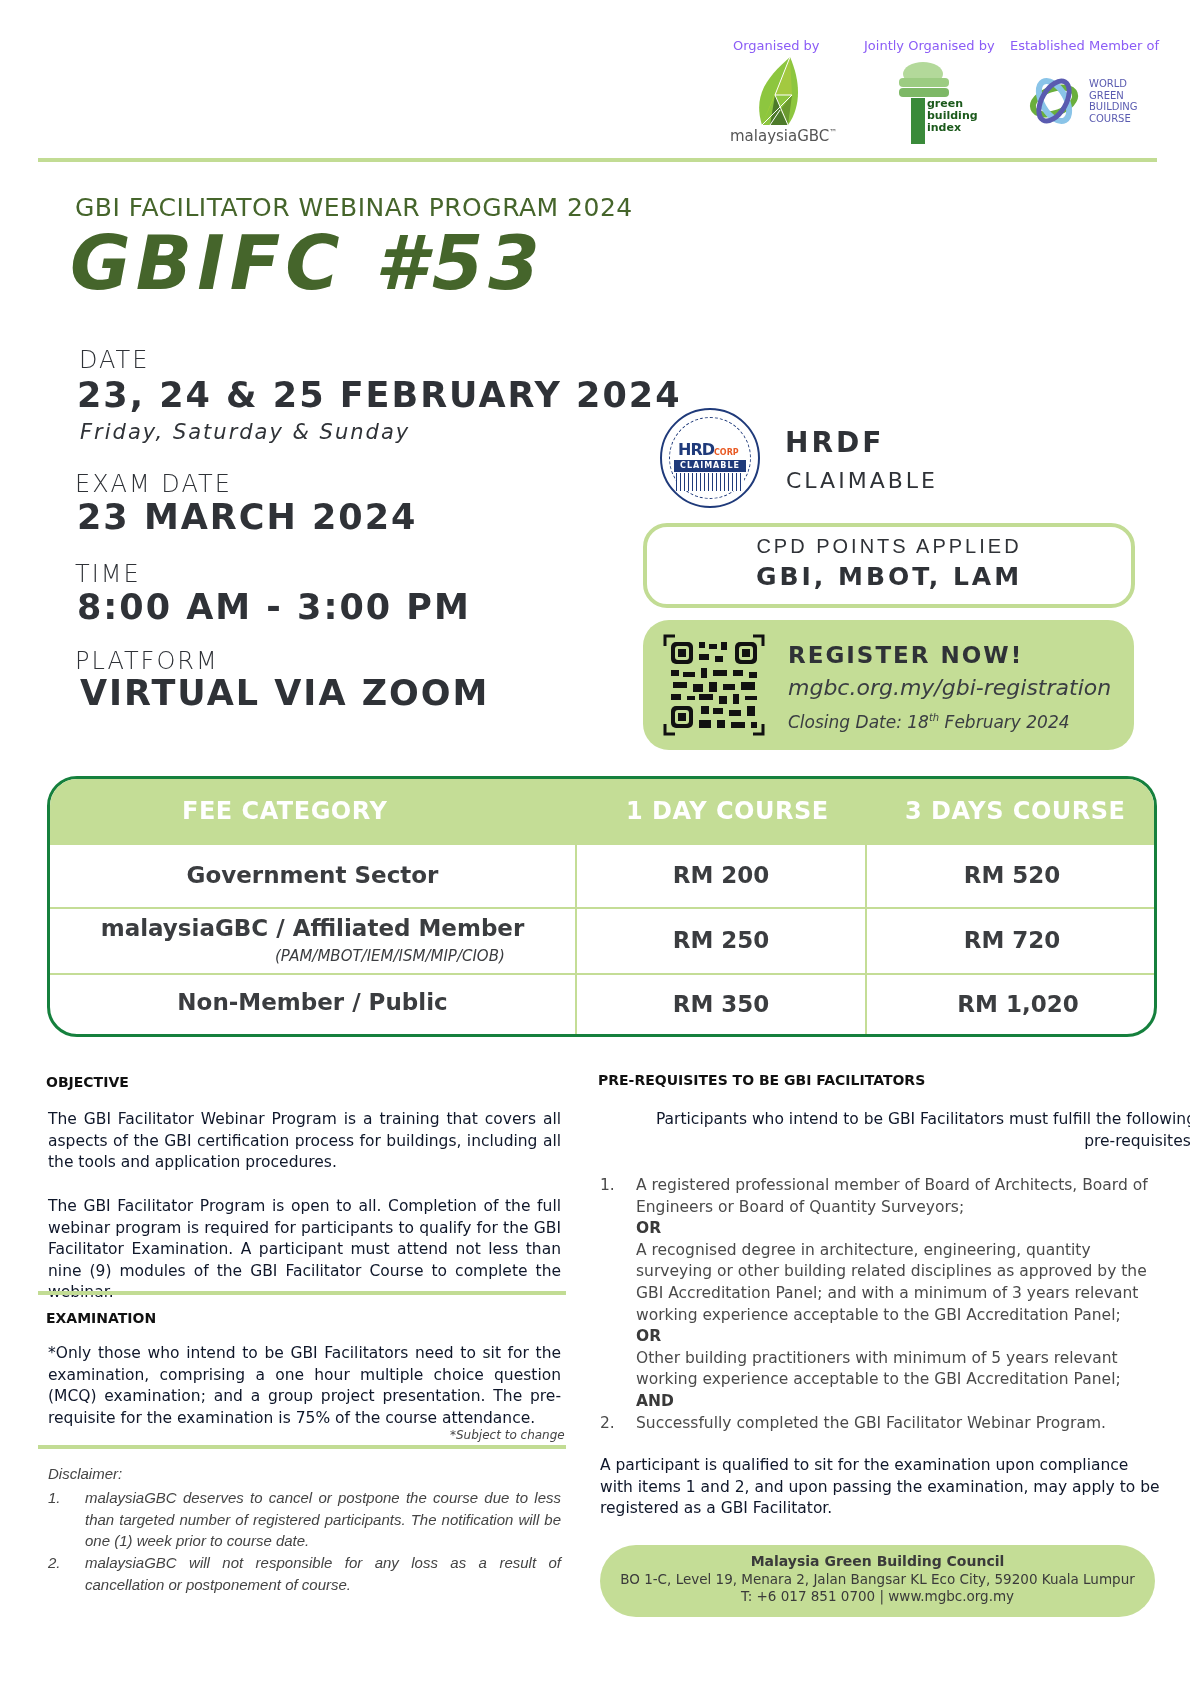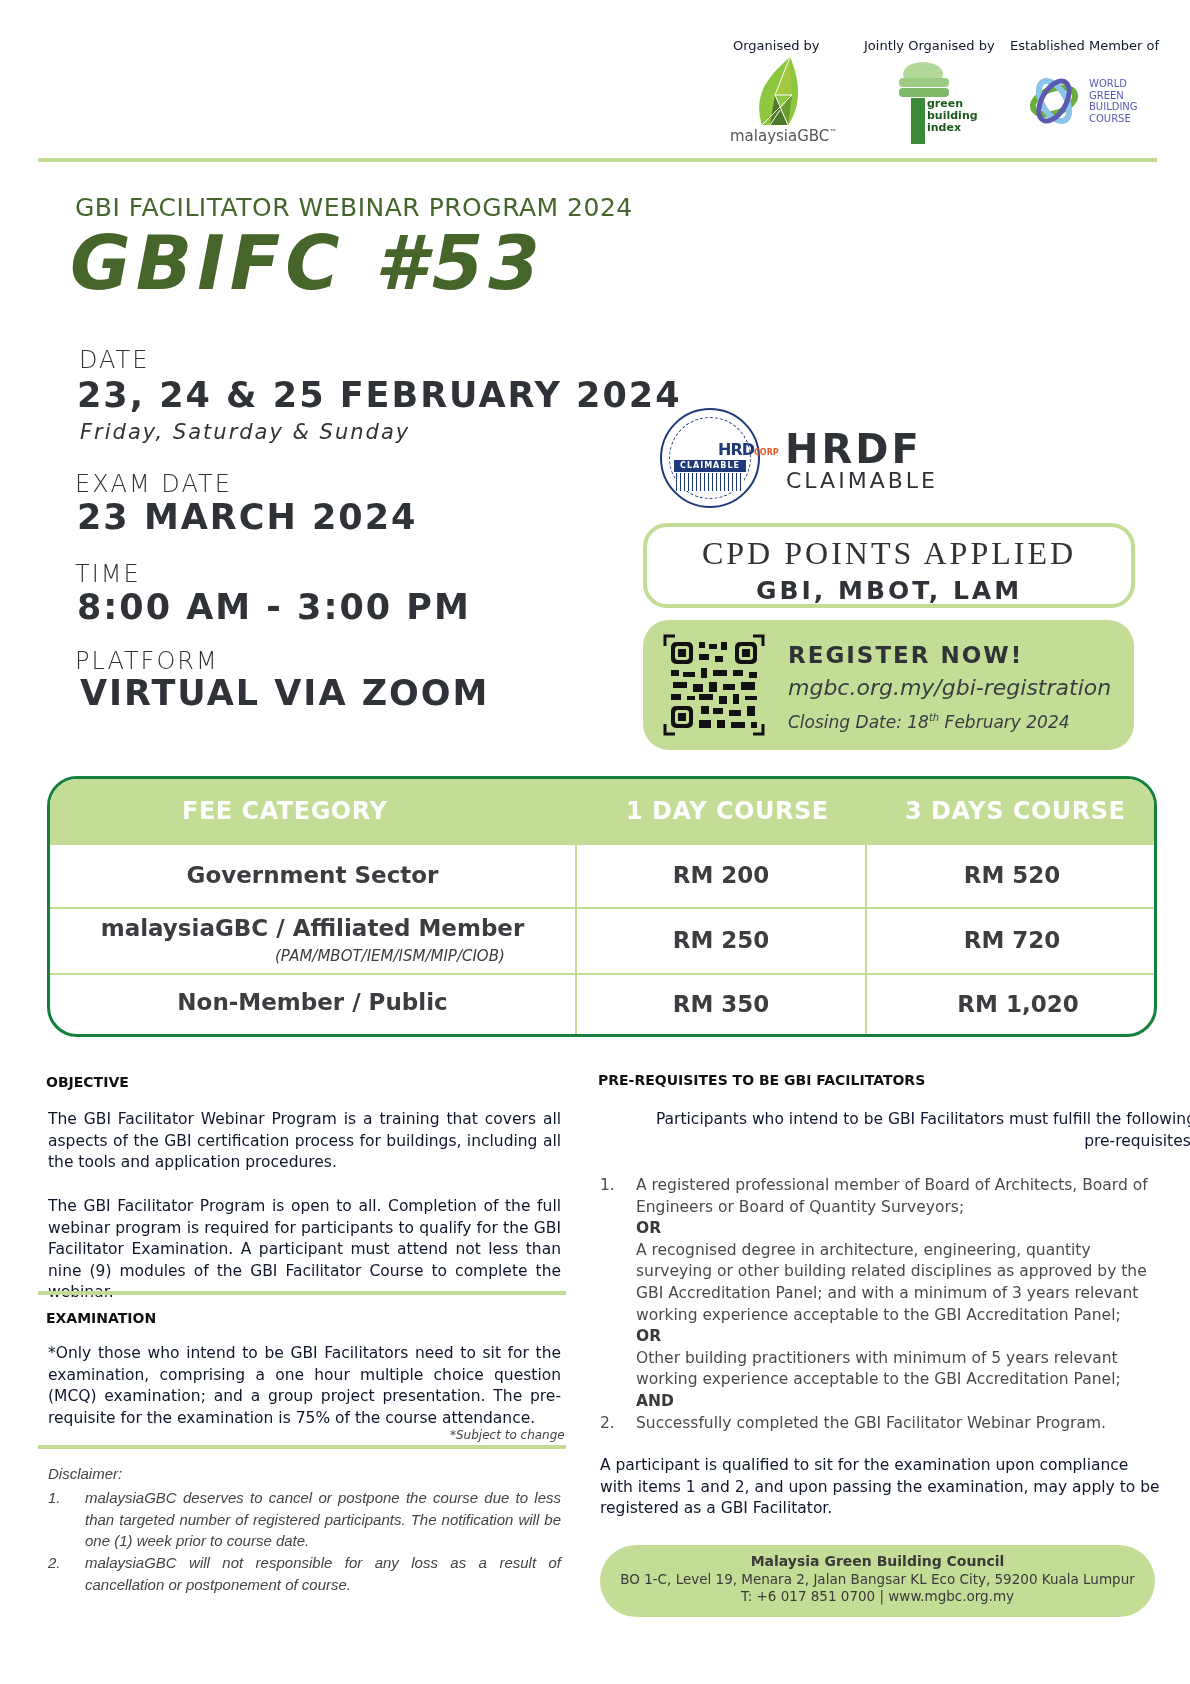--- a/index.html
+++ b/index.html
@@ -1,38 +1,38 @@
 <!DOCTYPE html>
 <html><head>
 <meta charset="utf-8">
 <style>
   * { box-sizing: border-box; margin: 0; padding: 0; }
   html, body { width: 1190px; height: 1684px; background: #ffffff; overflow: hidden; }
   body { position: relative; font-family: "Liberation Sans", sans-serif; color: #2f3237; }
   .abs { position: absolute; }
 
   
-  .logo-label { position: absolute; top: 38px; font-size: 13px; color: #0f172a; font-family: "DejaVu Sans", sans-serif; white-space: nowrap; }
+  .logo-label { position: absolute; top: 38px; font-size: 13px; color: #8b5cf6; font-family: "DejaVu Sans", sans-serif; white-space: nowrap; }
   .top-rule { position: absolute; left: 38px; top: 158px; width: 1119px; height: 4px; background: #c2dc94; }
 
   
   .subtitle { position: absolute; left: 75px; top: 193px; font-size: 25px; color: #45652b; letter-spacing: 0.5px; font-family: "DejaVu Sans", sans-serif; }
   .big-title { position: absolute; left: 70px; top: 226px; font-size: 74px; font-weight: 900; font-style: italic; color: #45652b; letter-spacing: 5px; font-family: "DejaVu Sans", sans-serif; line-height: 1; }
 
   .lbl { position: absolute; font-size: 24px; color: #2f3237; letter-spacing: 2px; font-family: "DejaVu Sans", sans-serif; font-weight: 300; }
   .val { position: absolute; font-size: 35px; font-weight: 900; color: #2f3237; letter-spacing: 2px; font-family: "DejaVu Sans", sans-serif; line-height: 1; }
   .days { position: absolute; left: 80px; top: 420px; font-size: 21px; font-style: italic; letter-spacing: 2px; color: #2f3237; font-family: "DejaVu Sans", sans-serif; }
 
   
   .hrd-badge { position: absolute; left: 660px; top: 408px; width: 100px; height: 100px; border-radius: 50%; border: 2px solid #1f3a7a; background: #fff; }
-  .hrdf-title { position: absolute; left: 785px; top: 426px; font-size: 40px; font-weight: 900; color: #2f3237; letter-spacing: 3px; font-family: "DejaVu Sans", sans-serif; }
+  .hrdf-title { position: absolute; left: 785px; top: 426px; font-size: 28px; font-weight: 900; color: #2f3237; letter-spacing: 3px; font-family: "DejaVu Sans", sans-serif; }
   .hrdf-sub { position: absolute; left: 786px; top: 468px; font-size: 22px; color: #2f3237; letter-spacing: 3px; font-family: "DejaVu Sans", sans-serif; }
 
   .cpd-box { position: absolute; left: 643px; top: 523px; width: 492px; height: 85px; border: 4px solid #c2dc94; border-radius: 24px; text-align: center; }
-  .cpd-l1 { font-size: 32px; letter-spacing: 3px; margin-top: 8px; color: #2f3237; font-family: Liberation Serif, serif; }
+  .cpd-l1 { font-size: 20px; letter-spacing: 3px; margin-top: 8px; color: #2f3237; font-family: Liberation Sans, sans-serif; }
   .cpd-l2 { font-size: 25px; font-weight: 700; letter-spacing: 3px; margin-top: 4px; color: #2f3237; font-family: "DejaVu Sans", sans-serif; }
 
   .reg-box { position: absolute; left: 643px; top: 620px; width: 491px; height: 130px; background: #c4dd96; border-radius: 26px; }
   .qr { position: absolute; left: 20px; top: 14px; width: 102px; height: 102px; }
   .reg-title { position: absolute; left: 145px; top: 22px; font-size: 23px; font-weight: 900; letter-spacing: 2px; color: #2f3237; font-family: "DejaVu Sans", sans-serif; }
   .reg-url { position: absolute; left: 145px; top: 55px; font-size: 22px; font-style: italic; color: #3a3d42; font-family: "DejaVu Sans", sans-serif; font-weight: 300; }
   .reg-close { position: absolute; left: 145px; top: 92px; font-size: 17px; font-style: italic; color: #3a3d42; font-family: "DejaVu Sans", sans-serif; }
   .reg-close sup { font-size: 10px; }
 
   
@@ -129,21 +129,21 @@
 <div class="val" style="left:77px; top:500px;">23 MARCH 2024</div>
 
 <div class="lbl" style="left:75px; top:560px;">TIME</div>
 <div class="val" style="left:77px; top:590px;">8:00 AM - 3:00 PM</div>
 
 <div class="lbl" style="left:75px; top:647px;">PLATFORM</div>
 <div class="val" style="left:80px; top:676px;">VIRTUAL VIA ZOOM</div>
 
 <div class="hrd-badge">
   <div class="abs" style="left:7px; top:7px; width:82px; height:82px; border-radius:50%; border:1px dashed #1f3a7a;"></div>
-  <div class="abs" style="left:16px; top:30px; font-size:16px; font-weight:900; color:#1f3a7a; font-family:'DejaVu Sans',sans-serif; letter-spacing:-1px;margin-left:40px;">
+  <div class="abs" style="left:16px; top:30px; font-size:16px; font-weight:900; color:#1f3a7a; font-family:'DejaVu Sans',sans-serif; letter-spacing:-1px;">
     <span>HRD</span><span style="font-size:8px; color:#e85a24; letter-spacing:0;">CORP</span>
   </div>
   <div class="abs" style="left:12px; top:50px; width:72px; height:12px; background:#1f3a7a; color:#fff; font-size:8px; font-weight:700; text-align:center; line-height:12px; letter-spacing:1px; font-family:'DejaVu Sans',sans-serif;">CLAIMABLE</div>
   <div class="abs" style="left:14px; top:63px; width:68px; height:18px; background:repeating-linear-gradient(90deg,#1f3a7a 0 1px,#fff 1px 4px);"></div>
 </div>
 <div class="hrdf-title">HRDF</div>
 <div class="hrdf-sub">CLAIMABLE</div>
 
 <div class="cpd-box">
   <div class="cpd-l1">CPD POINTS APPLIED</div>

